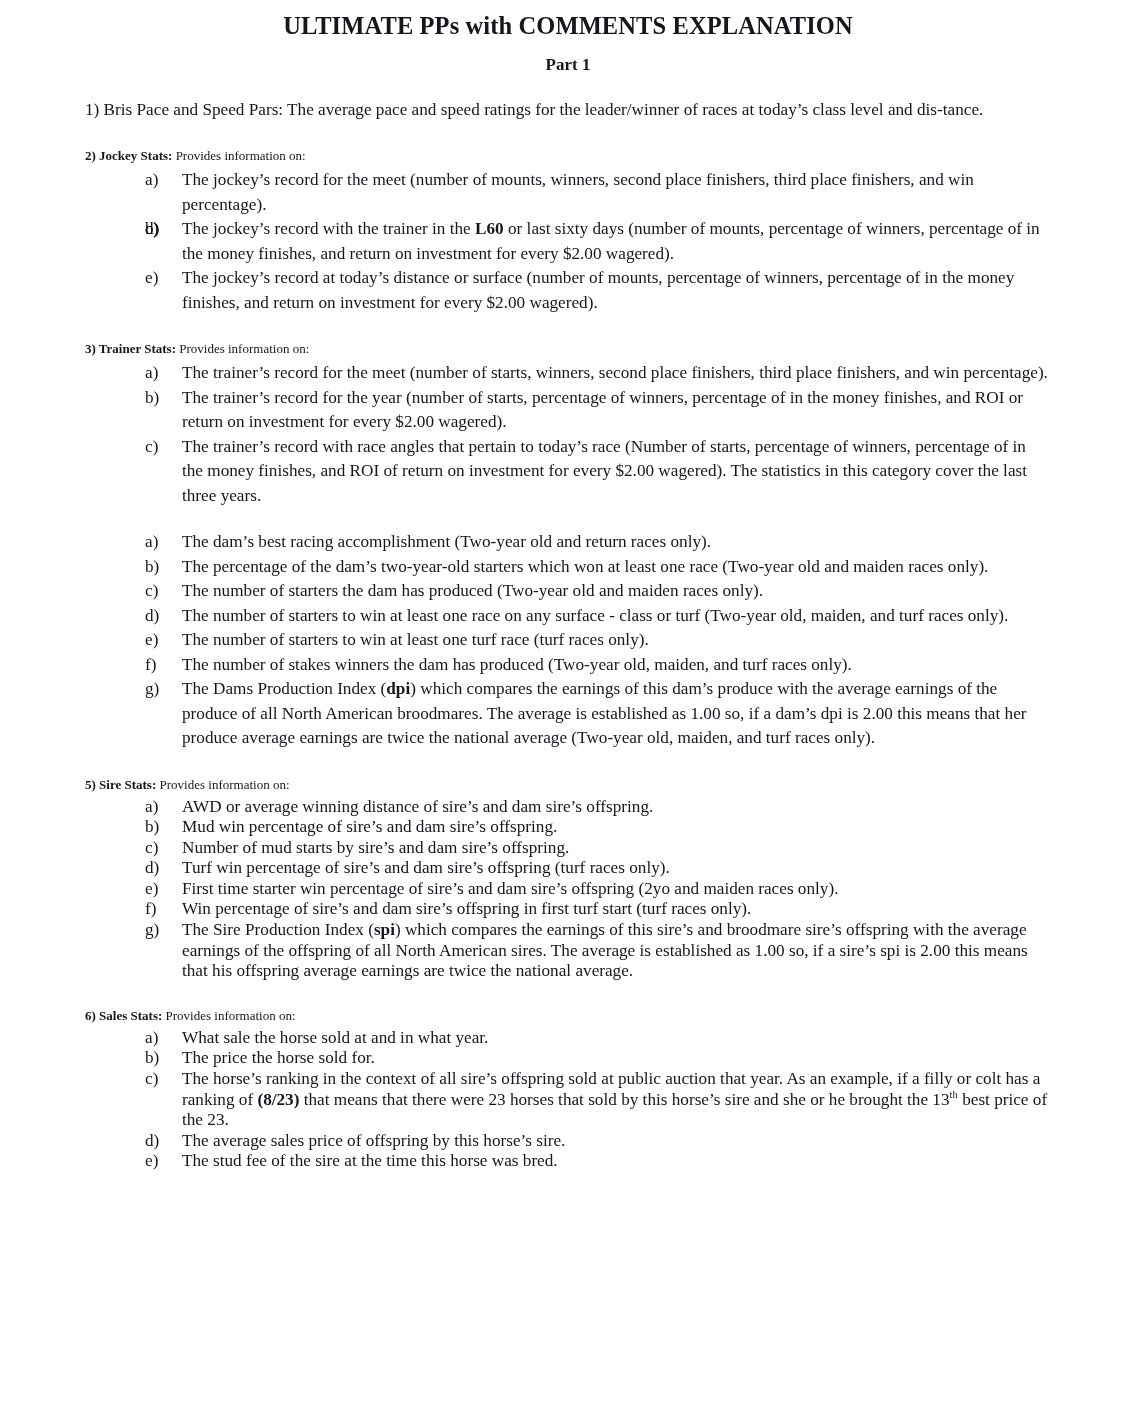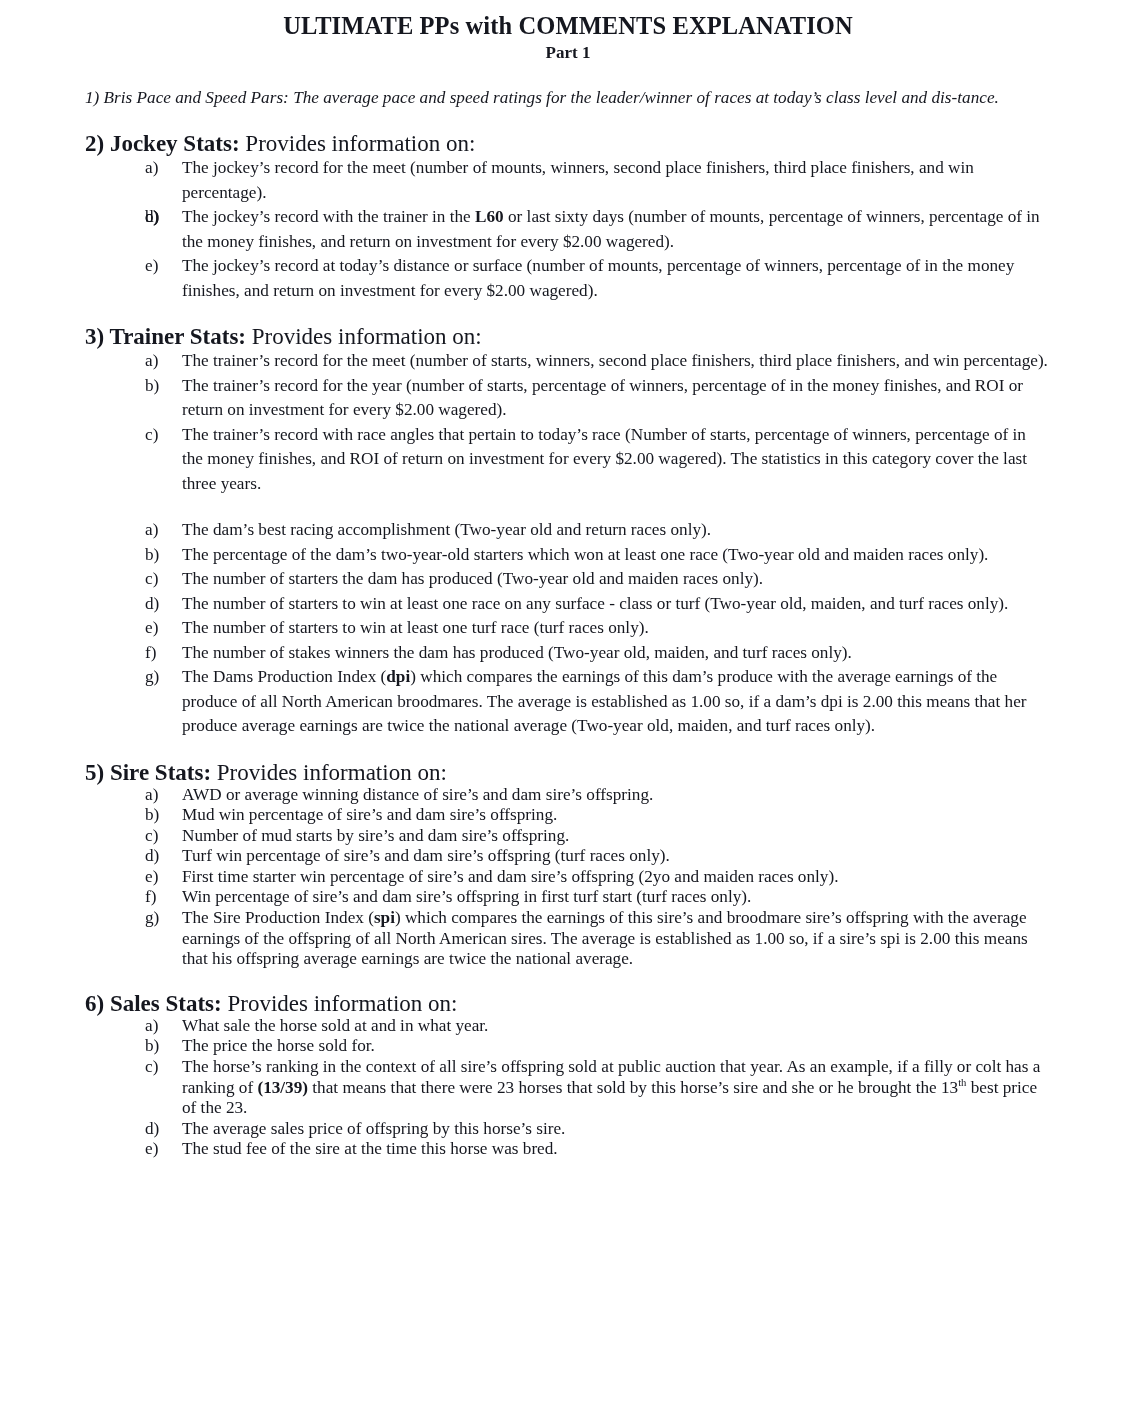--- a/index.html
+++ b/index.html
@@ -28,41 +28,40 @@
     line-height: 30px;
     letter-spacing: 0.1px;
     margin: 0;
     padding-top: 1px;
   }
   .doc-subtitle {
     text-align: center;
     font-weight: bold;
     font-size: 17px;
     line-height: 22px;
-    margin: 0;
+    margin: 12px;
     padding-top: 1px;
   }
   .section {
     margin-top: 22px;
   }
   .section-heading {
-    font-size: 23px;
+    font-size: 13px;
     line-height: 24px;
     margin: 0;
     text-indent: 0;
   }
   .section-heading .lead {
     font-weight: bold;
   }
   .section-para {
     font-size: 17.2px;
     line-height: 24px;
     margin: 0;
     text-align: justify;
-    font-style: italic;
   }
   .sub-list {
     list-style: none;
     margin: 0;
     padding: 0;
   }
   .sub-item {
     position: relative;
     font-size: 17.2px;
     padding-left: 97px;
@@ -137,20 +136,20 @@
           <p class="sub-item"><span class="marker">e)</span><span>First time starter win percentage of sire’s and dam sire’s offspring (2yo and maiden races only).</span></p>
           <p class="sub-item"><span class="marker">f)</span><span>Win percentage of sire’s and dam sire’s offspring in first turf start (turf races only).</span></p>
           <p class="sub-item"><span class="marker">g)</span><span> The Sire Production Index (<b class="inline-bold">spi</b>) which compares the earnings of this sire’s and broodmare sire’s offspring with the average earnings of the offspring of all North American sires. The average is established as 1.00 so, if a sire’s spi is 2.00 this means that his offspring average earnings are twice the national average.</span></p>
         </div>
       </div>
       <div class="section">
         <p class="section-heading"><span class="lead">6) Sales Stats:</span><span> Provides information on:</span></p>
         <div class="sub-list leading-tight">
           <p class="sub-item"><span class="marker">a)</span><span>What sale the horse sold at and in what year.</span></p>
           <p class="sub-item"><span class="marker">b)</span><span>The price the horse sold for.</span></p>
-          <p class="sub-item"><span class="marker">c)</span><span>The horse’s ranking in the context of all sire’s offspring sold at public auction that year. As an example, if a filly or colt has a ranking of <b class="inline-bold">(13/39)</b> that means that there were 23 horses that sold by this horse’s sire and she or he brought the 13<sup>th</sup> best price of the 23.</span></p>
+          <p class="sub-item"><span class="marker">c)</span><span>The horse’s ranking in the context of all sire’s offspring sold at public auction that year. As an example, if a filly or colt has a ranking of <b class="inline-bold">(8/23)</b> that means that there were 23 horses that sold by this horse’s sire and she or he brought the 13<sup>th</sup> best price of the 23.</span></p>
           <p class="sub-item"><span class="marker">d)</span><span>The average sales price of offspring by this horse’s sire.</span></p>
           <p class="sub-item"><span class="marker">e)</span><span>The stud fee of the sire at the time this horse was bred.</span></p>
         </div>
       </div>
     </div>
 
 </div>
 
 </body></html>

